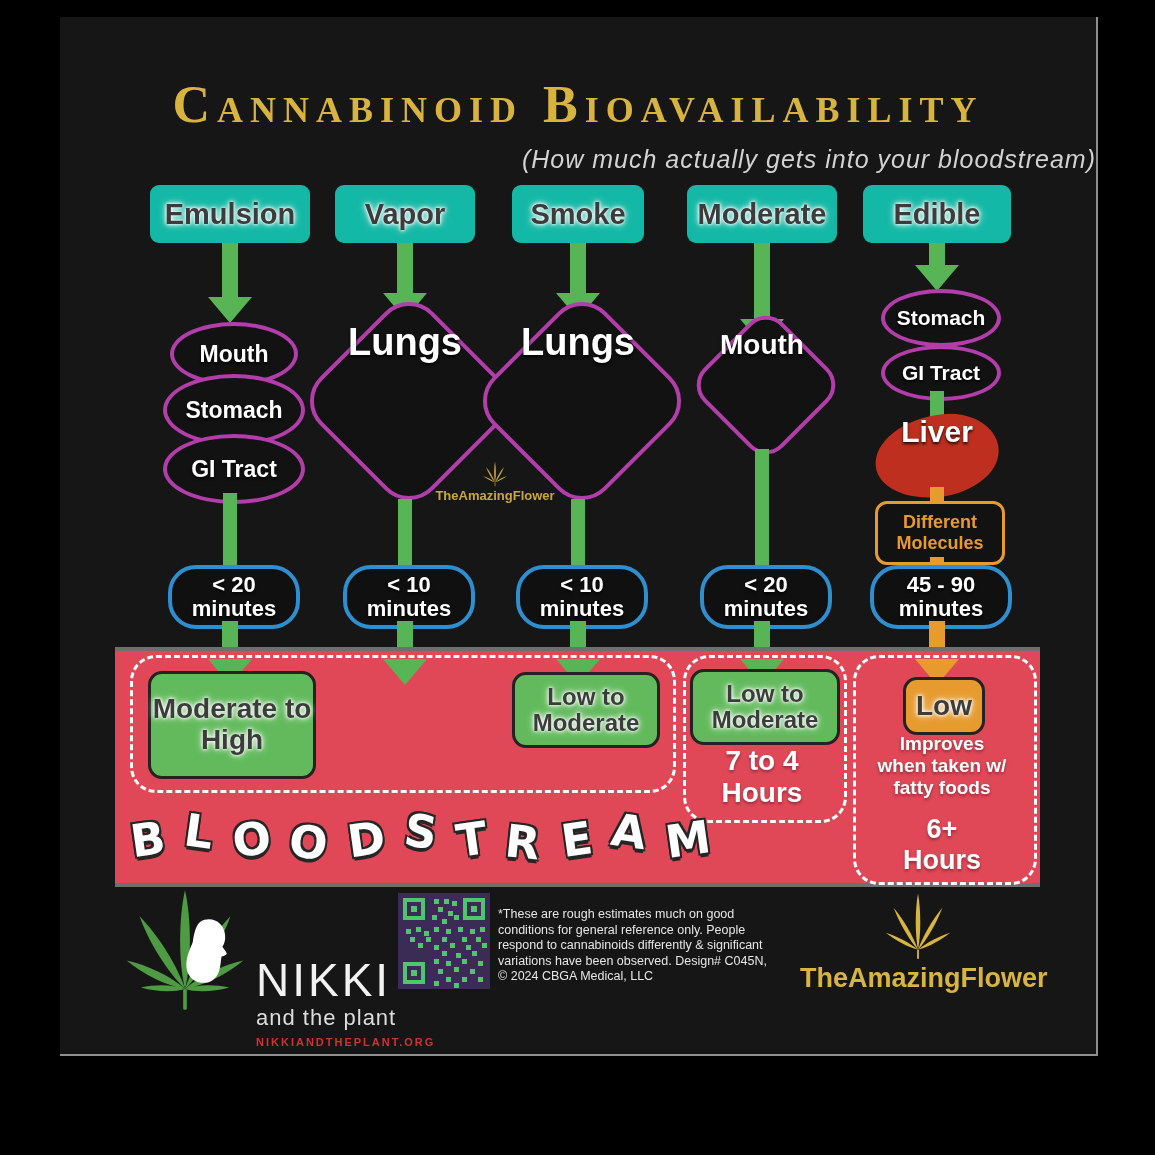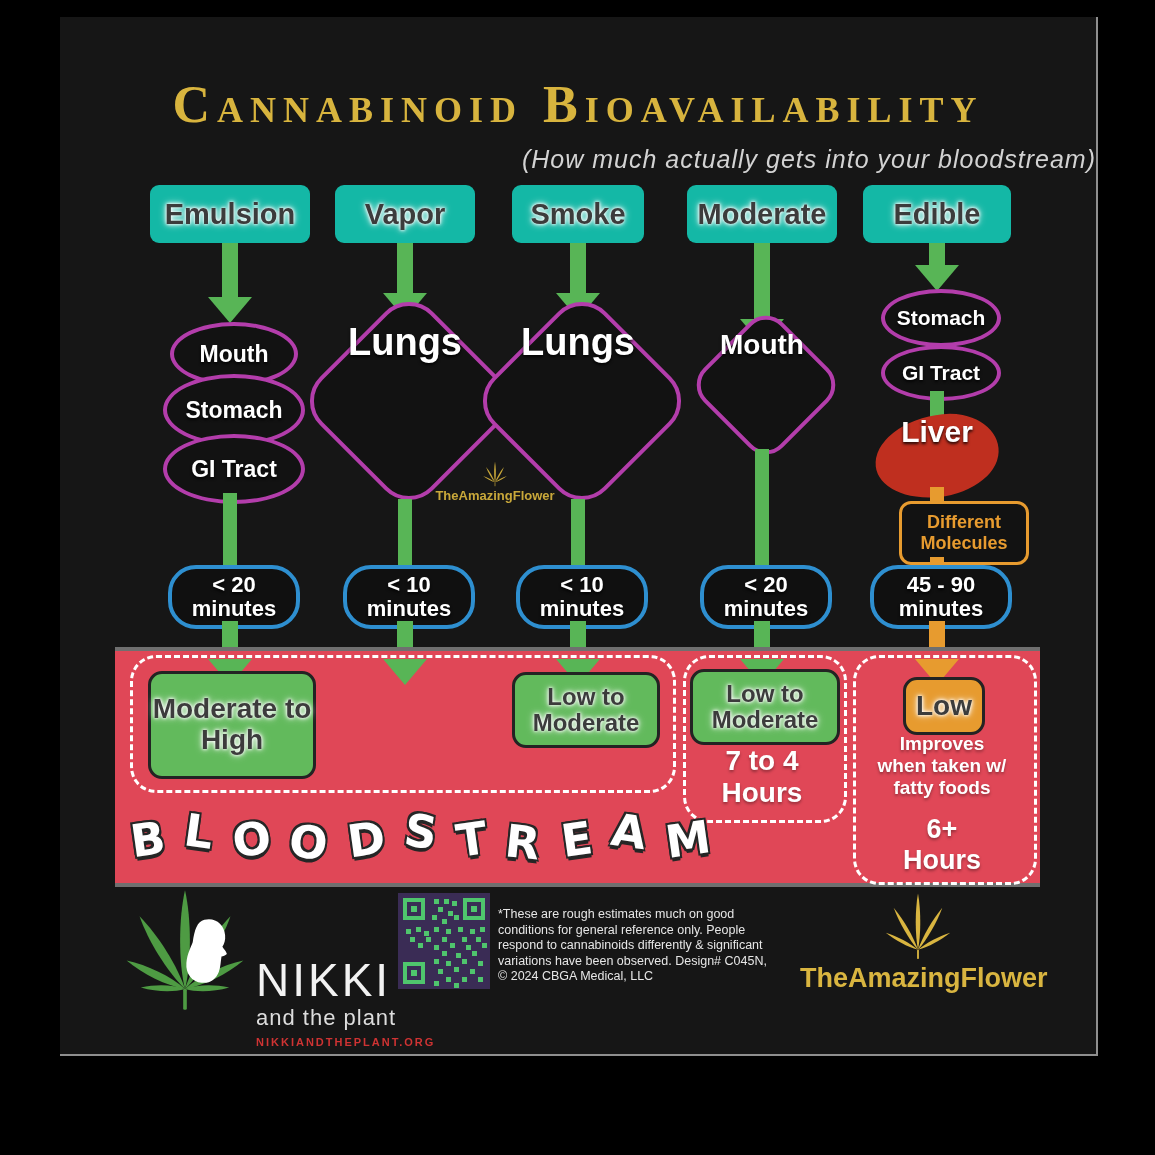--- a/index.html
+++ b/index.html
@@ -151,21 +151,21 @@
     </div>
   <div class="lens" style="left:821px;top:328px;width:112px;height:48px">
       <span class="organ-label" style="font-size:21px">GI Tract</span>
     </div>
   <div class="line" style="left:870px;top:374px;height:28px"></div>
   <div class="liver" style="left:815px;top:398px;width:124px;height:82px"></div>
   <div class="overlay" style="left:815px;top:398px;width:124px;height:82px">
       <span class="organ-label" style="font-size:30px">Liver</span>
     </div>
   <div class="line orangebg" style="left:870px;top:470px;height:16px"></div>
-  <div class="molecules" style="left:839px;top:484px;width:124px;height:58px">
+  <div class="molecules" style="left:815px;top:484px;width:124px;height:58px">
       <div class="pre">Different
 Molecules</div>
     </div>
   <div class="line orangebg" style="left:870px;top:540px;height:10px"></div>
   <div class="pill" style="left:810px;top:548px;width:134px">
       <span class="organ-label pre">45 - 90
 minutes</span>
     </div>
   <div class="shaft orangebg" style="left:869px;top:604px;height:38px"></div>
 

